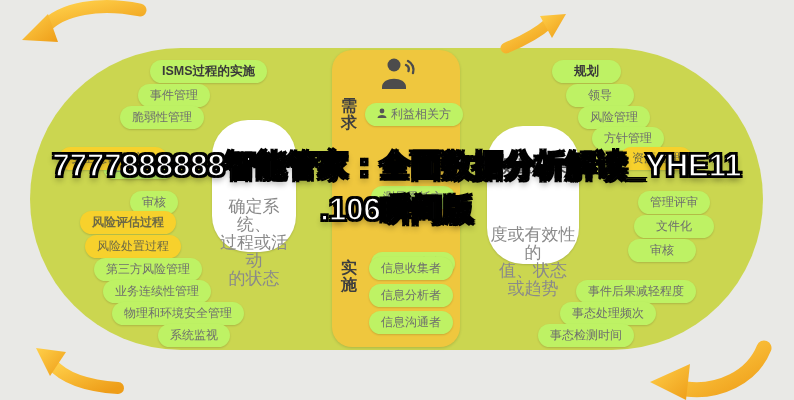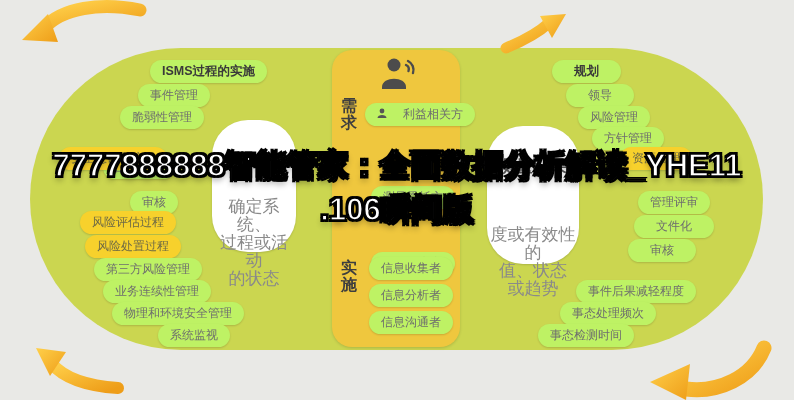--- a/index.html
+++ b/index.html
@@ -33,21 +33,21 @@
   .tallbox{
     position:absolute;z-index:4;background:#fff;border-radius:36px;
     color:#8a8a8a;font-size:17px;line-height:18px;text-align:center;
     white-space:pre-line;box-sizing:border-box;
     box-shadow:0 1px 2px rgba(0,0,0,.15);
   }
   .tallbox.left{left:212px;top:120px;width:84px;height:132px;padding-top:60px;}
   .tallbox.right{left:487px;top:126px;width:92px;height:138px;padding-top:14px;}
   .tallbox .box-title{font-weight:bold;color:#5c5c5c;white-space:nowrap;}
   .tallbox .box-text{margin-top:32px;white-space:pre-line;}
-  .stake-pill{display:flex;align-items:center;gap:16px;}
+  .stake-pill{display:flex;align-items:center;gap:4px;}
   .banner{
     position:absolute;left:0;right:0;top:144px;z-index:20;text-align:center;
     font-weight:bold;font-size:31px;line-height:44px;color:#fff;
     letter-spacing:0px;
     -webkit-text-stroke:1.5px #000;
     text-shadow:-2px -2px 0 #000,2px -2px 0 #000,-2px 2px 0 #000,2px 2px 0 #000,0 4px 6px rgba(0,0,0,.45);
   }
   .person-icon{position:absolute;left:378px;top:55px;z-index:6;}
 </style>
 </head>
@@ -127,21 +127,21 @@
   <div class="pill" style="left:369px;top:257px;">信息收集者</div>
   <div class="pill" style="left:369px;top:284px;">信息分析者</div>
   <div class="pill" style="left:369px;top:311px;">信息沟通者</div>
 
   <div class="pill header" style="left:150px;top:60px;">ISMS过程的实施</div>
   <div class="pill" style="left:138px;top:84px;">事件管理</div>
   <div class="pill" style="left:120px;top:106px;">脆弱性管理</div>
   <div class="pill" style="left:103px;top:127px;margin-top:29px;">配置管理</div>
   <div class="pill yellow" style="left:59px;top:147px;font-family:Liberation Serif, serif;">安全意识和培训</div>
   <div class="pill" style="left:130px;top:191px;">审核</div>
-  <div class="pill yellow" style="left:80px;top:211px;">风险评估过程</div>
+  <div class="pill yellow" style="left:80px;top:211px;font-weight:bold;">风险评估过程</div>
   <div class="pill yellow" style="left:85px;top:235px;">风险处置过程</div>
   <div class="pill" style="left:94px;top:258px;">第三方风险管理</div>
   <div class="pill" style="left:103px;top:280px;">业务连续性管理</div>
   <div class="pill" style="left:112px;top:302px;">物理和环境安全管理</div>
   <div class="pill" style="left:158px;top:324px;">系统监视</div>
 
   <div class="pill header wide" style="left:552px;top:60px;">规划</div>
   <div class="pill wide" style="left:566px;top:84px;">领导</div>
   <div class="pill" style="left:578px;top:106px;">风险管理</div>
   <div class="pill" style="left:592px;top:127px;">方针管理</div>

